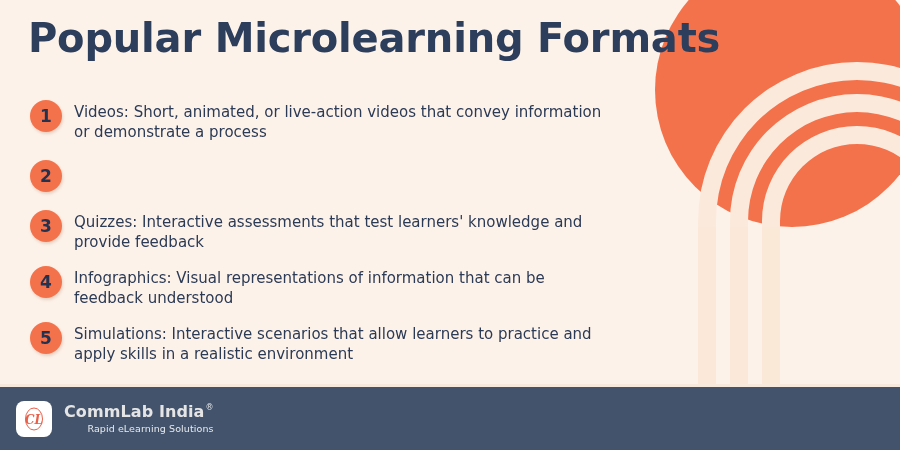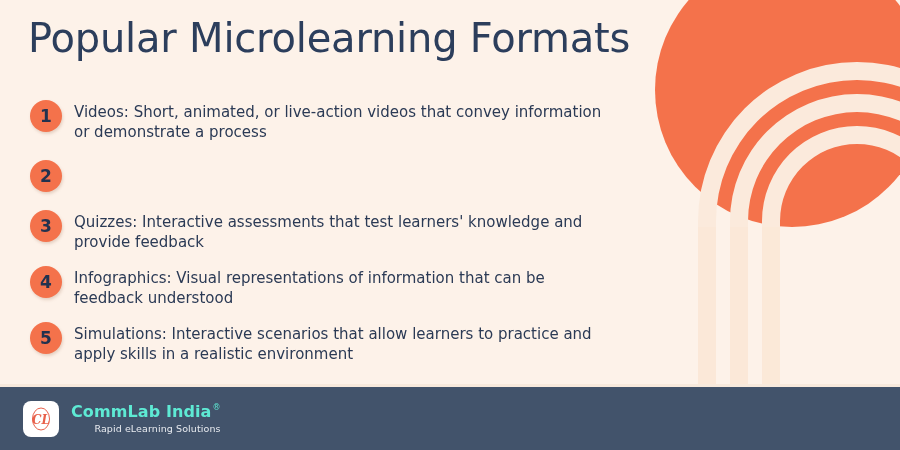--- a/index.html
+++ b/index.html
@@ -17,21 +17,21 @@
   
   #decor{
     position:absolute;top:0;right:0;width:270px;height:387px;
     overflow:hidden;pointer-events:none;
   }
   #decor svg{display:block;}
 
   
   #title{
     position:absolute;left:28px;top:14px;
-    font-size:40px;line-height:48px;font-weight:400;
+    font-size:40px;line-height:48px;font-weight:700;
     color:#2C3E5C;letter-spacing:-0.2px;white-space:nowrap;
   }
 
   
   #list{
     position:absolute;left:30px;top:98px;width:580px;
   }
   .item{
     position:relative;display:flex;align-items:flex-start;
     margin-bottom:12px;
@@ -57,27 +57,27 @@
   
   #hairline{
     position:absolute;left:0;top:384px;width:900px;height:3px;
     background:#F7E9DC;
   }
   #footer{
     position:absolute;left:0;top:387px;width:900px;height:63px;
     background:#42536B;display:flex;align-items:center;
   }
   #logo-mark{
-    margin-left:23px;width:36px;height:36px;border-radius:8px;
+    margin-left:16px;width:36px;height:36px;border-radius:8px;
     background:#FFFFFF;display:flex;align-items:center;justify-content:center;
     flex:0 0 auto;
   }
   #logo-text{margin-left:12px;line-height:1;}
   #brand{
-    font-size:16px;font-weight:700;color:#5eead4;letter-spacing:.1px;
+    font-size:16px;font-weight:700;color:#e5e5e5;letter-spacing:.1px;
     position:relative;display:inline-block;
   }
   #brand-reg{
     font-size:8px;vertical-align:super;font-weight:400;margin-left:1px;
   }
   #tagline{
     margin-top:4px;font-size:9.5px;color:#E8EBF0;letter-spacing:.1px;text-align:right;
   }
 </style>
 </head>

